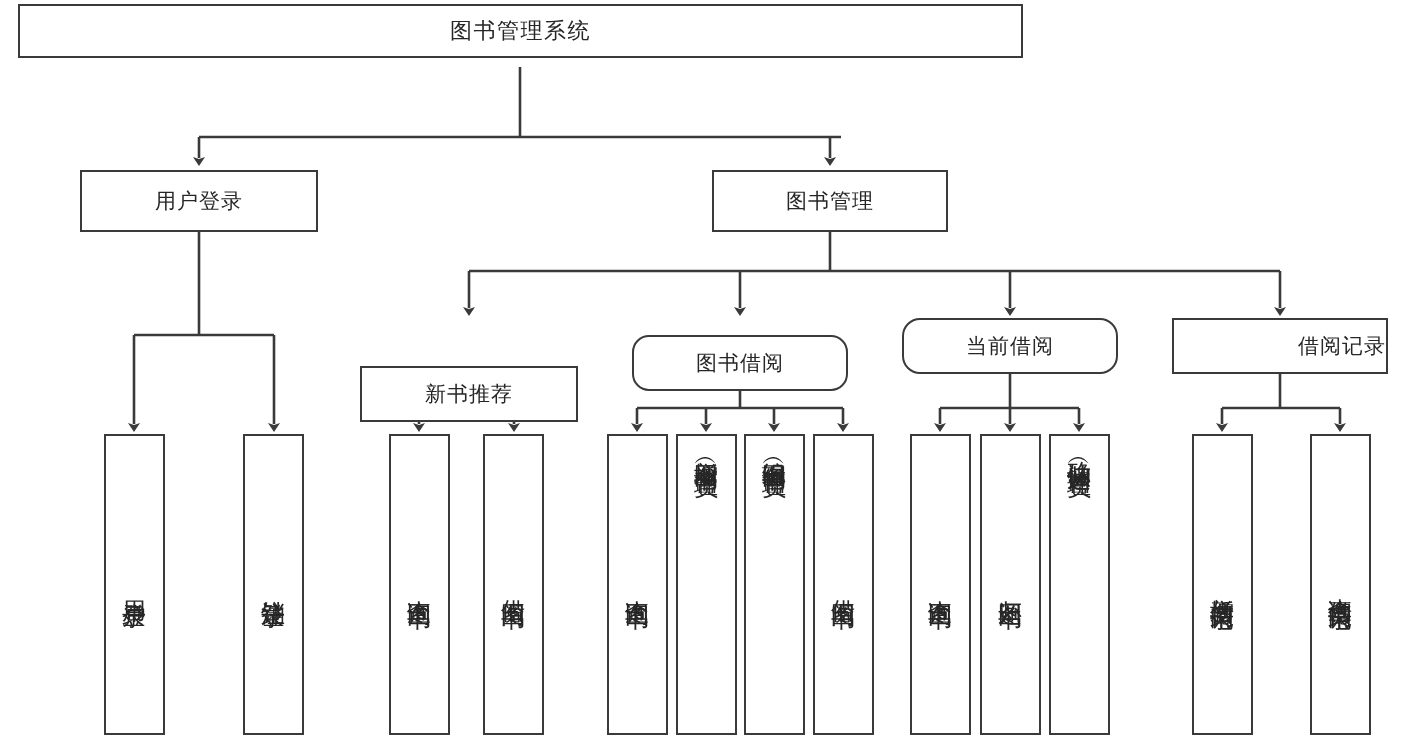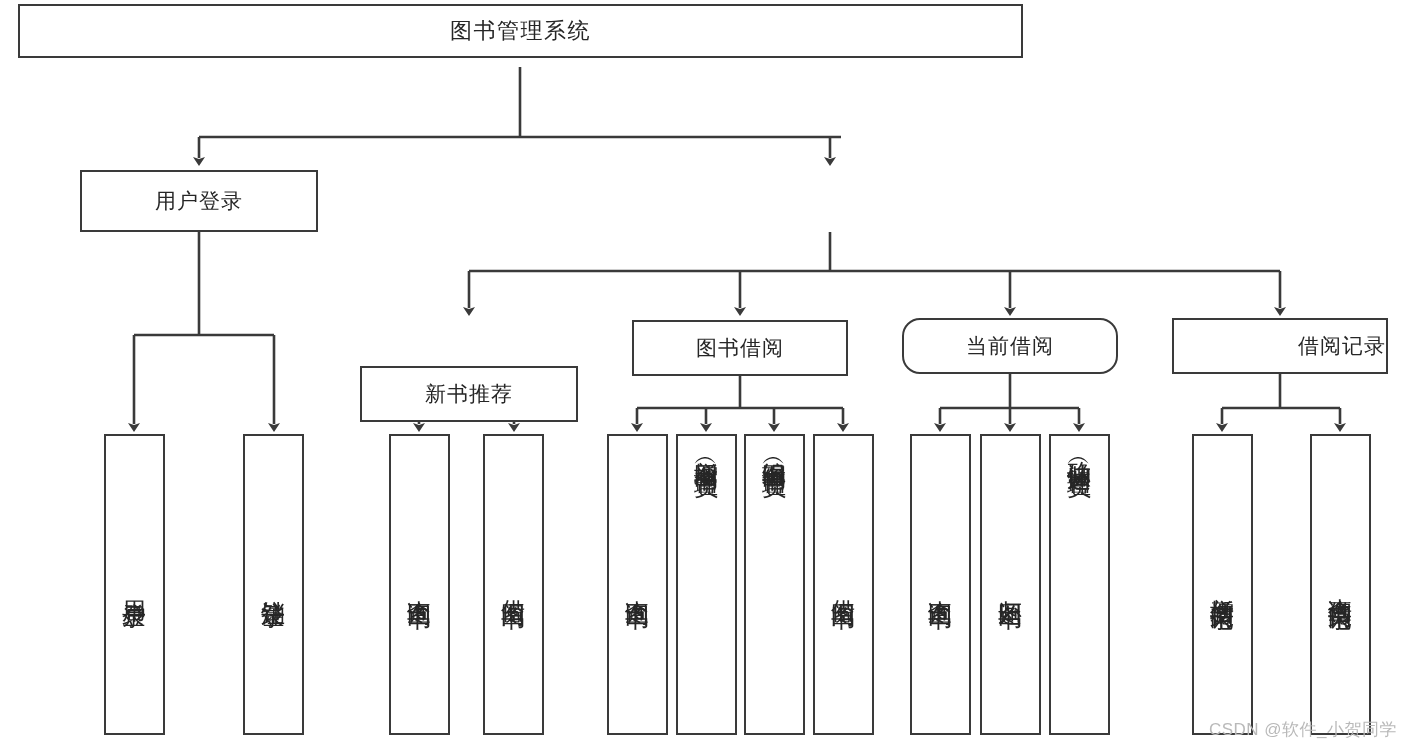--- a/index.html
+++ b/index.html
@@ -132,25 +132,28 @@
     </g>
   </svg>
 
   <div class="node root horizontal" style="left:18px; top:4px; width:1005px; height:54px;">
     <span class="node-label">图书管理系统</span>
   </div>
 
   <div class="node horizontal" style="left:80px; top:170px; width:238px; height:62px;">
     <span class="node-label">用户登录</span>
   </div>
+  <div class="node horizontal" style="left:712px; top:170px; width:236px; height:62px;">
+    <span class="node-label">图书管理</span>
+  </div>
 
   <div class="node horizontal" style="left:360px; top:318px; width:218px; height:56px;margin-top:48px;">
     <span class="node-label">新书推荐</span>
   </div>
-  <div class="node horizontal" style="left:632px; top:320px; width:216px; height:56px;">
+  <div class="node horizontal" style="left:632px; top:335px; width:216px; height:56px;border-radius:17px;">
     <span class="node-label">图书借阅</span>
   </div>
   <div class="node horizontal" style="left:902px; top:318px; width:216px; height:56px;border-radius:18px;">
     <span class="node-label">当前借阅</span>
   </div>
   <div class="node horizontal" style="left:1172px; top:318px; width:216px; height:56px;justify-content:flex-end;">
     <span class="node-label">借阅记录</span>
   </div>
 
   <div class="node vertical centered" style="left:104px; top:434px; width:61px; height:301px;">
@@ -190,15 +193,14 @@
     <span class="node-label">确认归还（管理员）</span>
   </div>
 
   <div class="node vertical centered" style="left:1192px; top:434px; width:61px; height:301px;">
     <span class="node-label">新增借阅记录</span>
   </div>
   <div class="node vertical centered" style="left:1310px; top:434px; width:61px; height:301px;">
     <span class="node-label">查询借阅记录</span>
   </div>
 
-  <div id="watermark">CSDN @软件_小贺同学</div>
 
 </div>
 
 </body></html>

